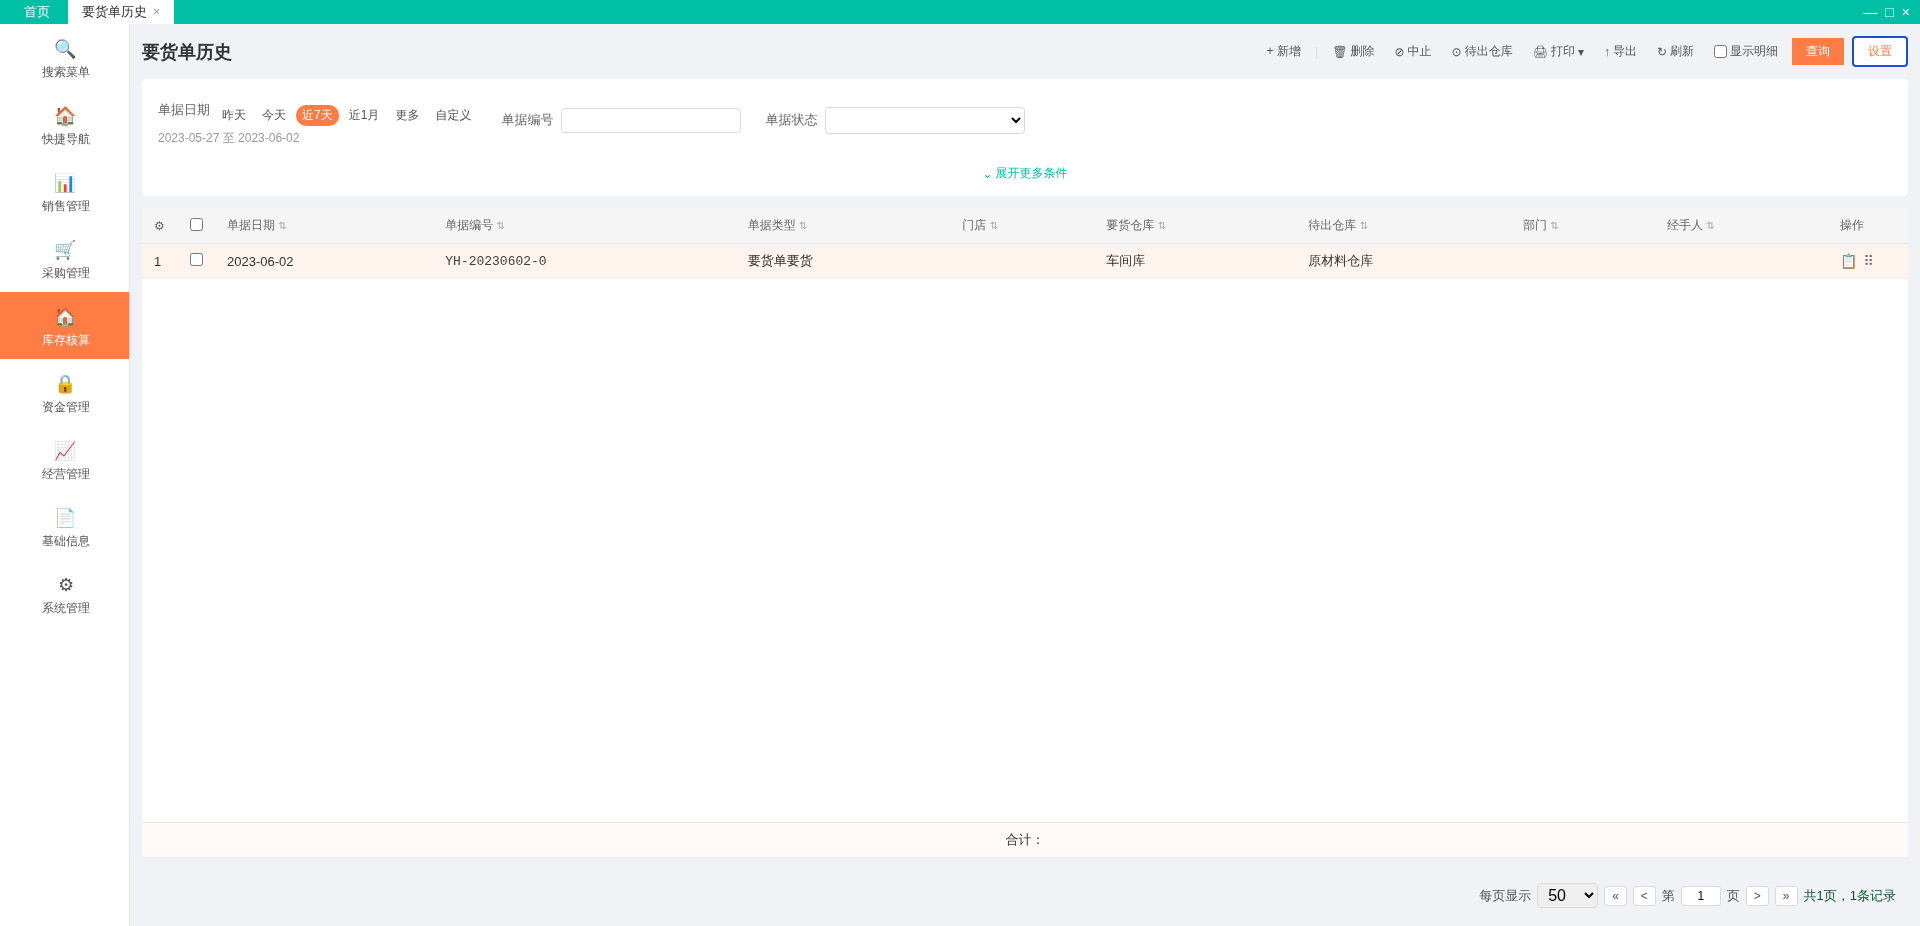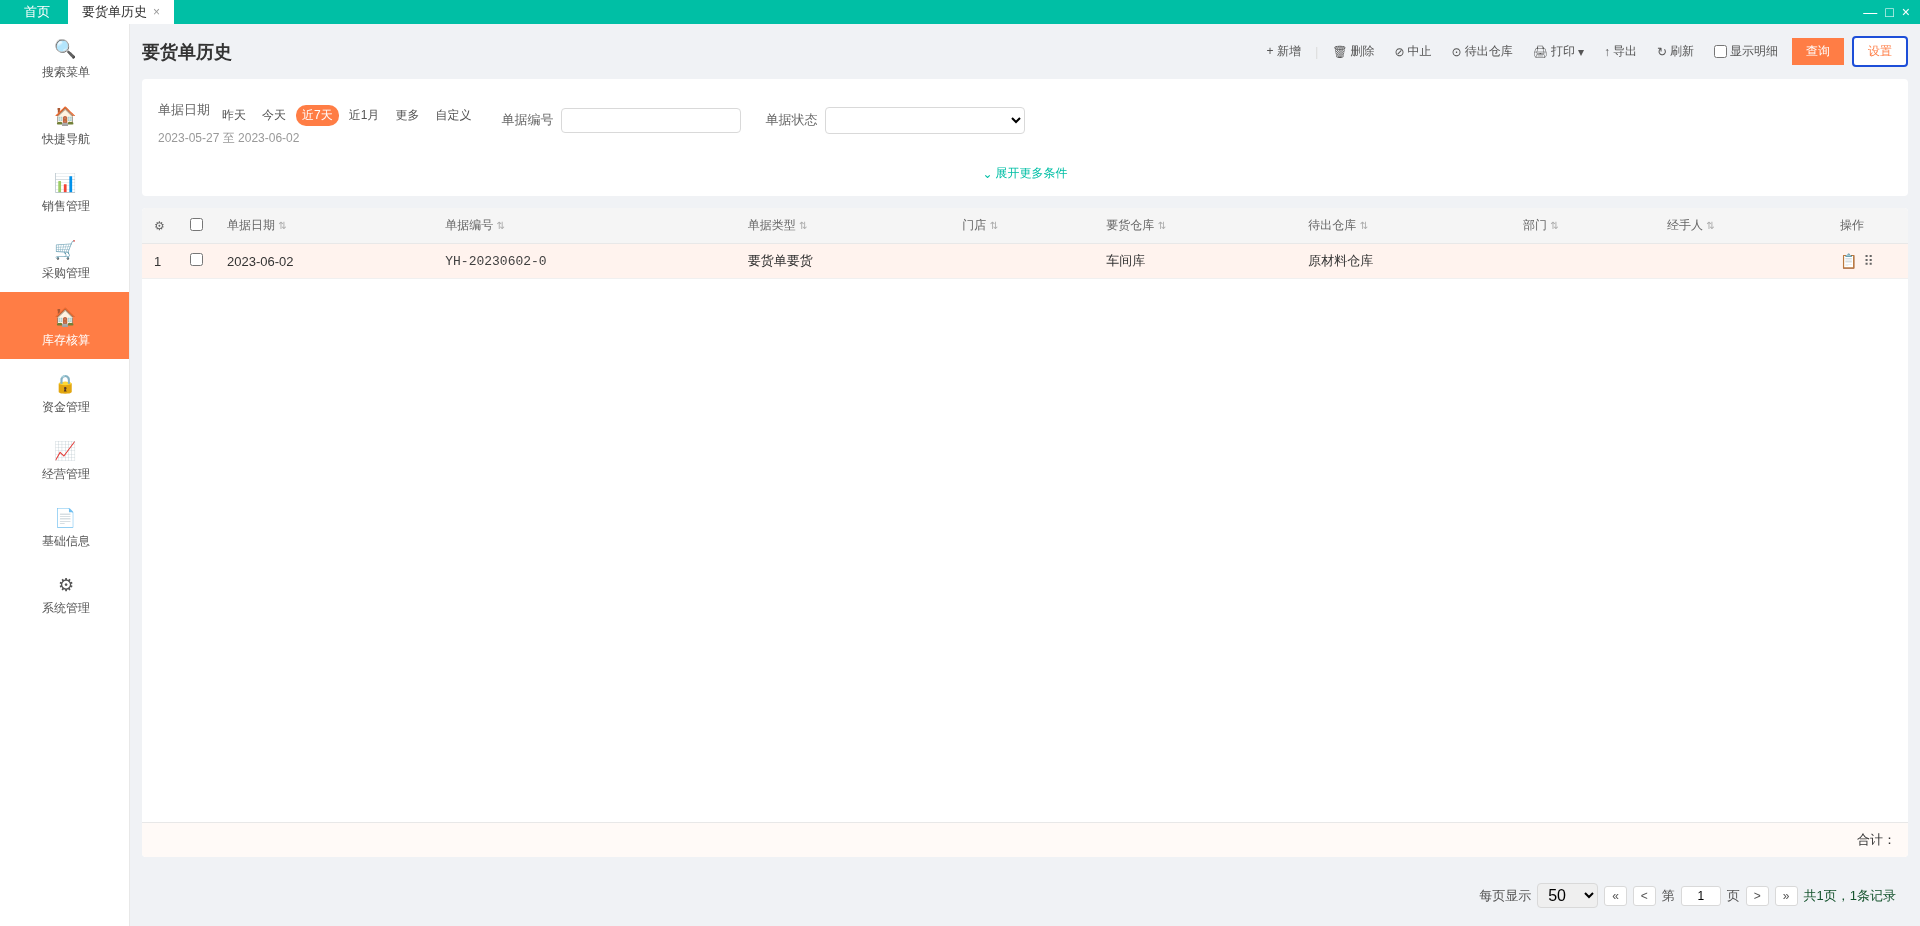--- a/index.html
+++ b/index.html
@@ -56,21 +56,21 @@
     thead th .sort-icon { color: #aaa; font-size: 10px; }
     tbody tr { border-bottom: 1px solid #f0f0f0; }
     tbody tr.highlighted { background: #fff3ee; }
     tbody td { padding: 8px 12px; font-size: 13px; color: #333; white-space: nowrap; }
     tbody td a { color: #404040; text-decoration: none; font-family: Liberation Mono, monospace; }
     .checkbox-col { width: 36px; }
     .settings-col { width: 36px; }
     .action-col { width: 80px; }
 
     
-    .table-footer { display: flex; align-items: center; justify-content: flex-end; padding: 8px 12px; border-top: 1px solid #e8e8e8; font-size: 13px; color: #555; background: #fffaf7; }
+    .table-footer { display: flex; align-items: center; justify-content: center; padding: 8px 12px; border-top: 1px solid #e8e8e8; font-size: 13px; color: #555; background: #fffaf7; }
     .summary-label { color: #333; }
 
     
     .pagination { display: flex; align-items: center; gap: 6px; font-size: 13px; color: #555; margin-top: 8px; justify-content: flex-end; padding: 6px 12px; }
     .pagination-info { color: #14532d; }
     .page-size-select { border: 1px solid #d9d9d9; border-radius: 4px; padding: 2px 6px; font-size: 16px; }
     .page-btn { border: 1px solid #d9d9d9; border-radius: 3px; padding: 2px 7px; cursor: pointer; background: #fff; color: #555; font-size: 12px; }
     .page-btn:disabled { color: #ccc; cursor: not-allowed; }
     .page-input { border: 1px solid #d9d9d9; border-radius: 3px; padding: 2px 5px; width: 40px; text-align: center; font-size: 12px; }
     .action-icons { display: flex; gap: 6px; }

